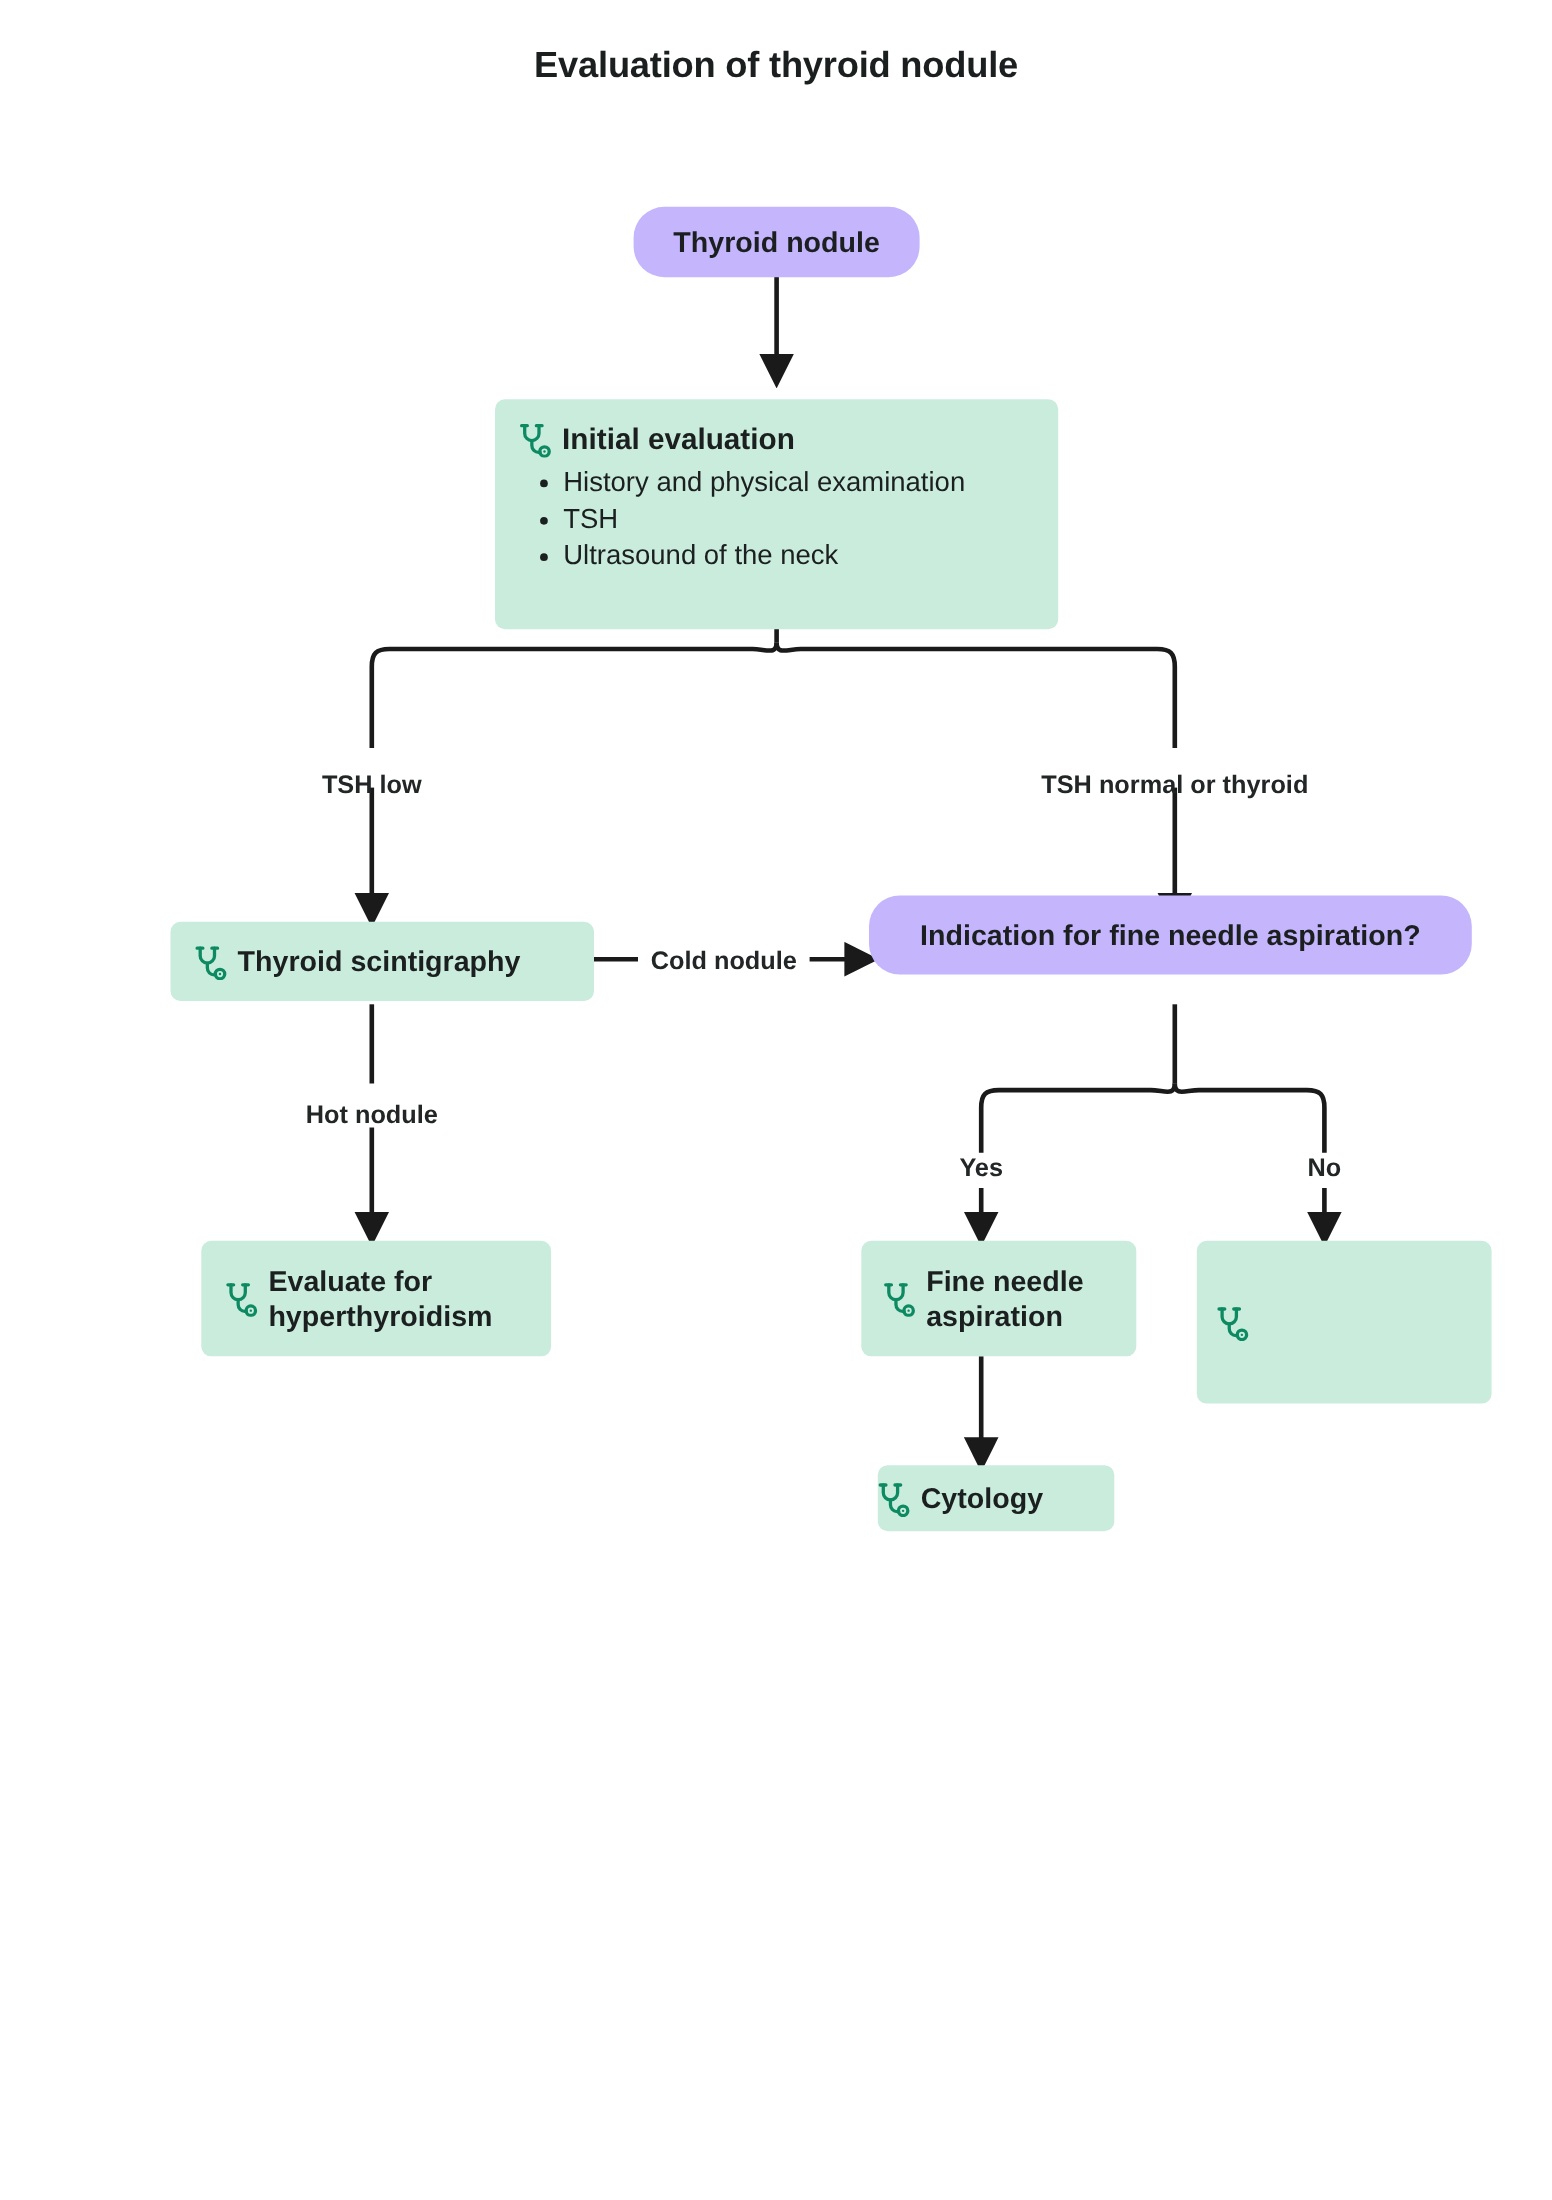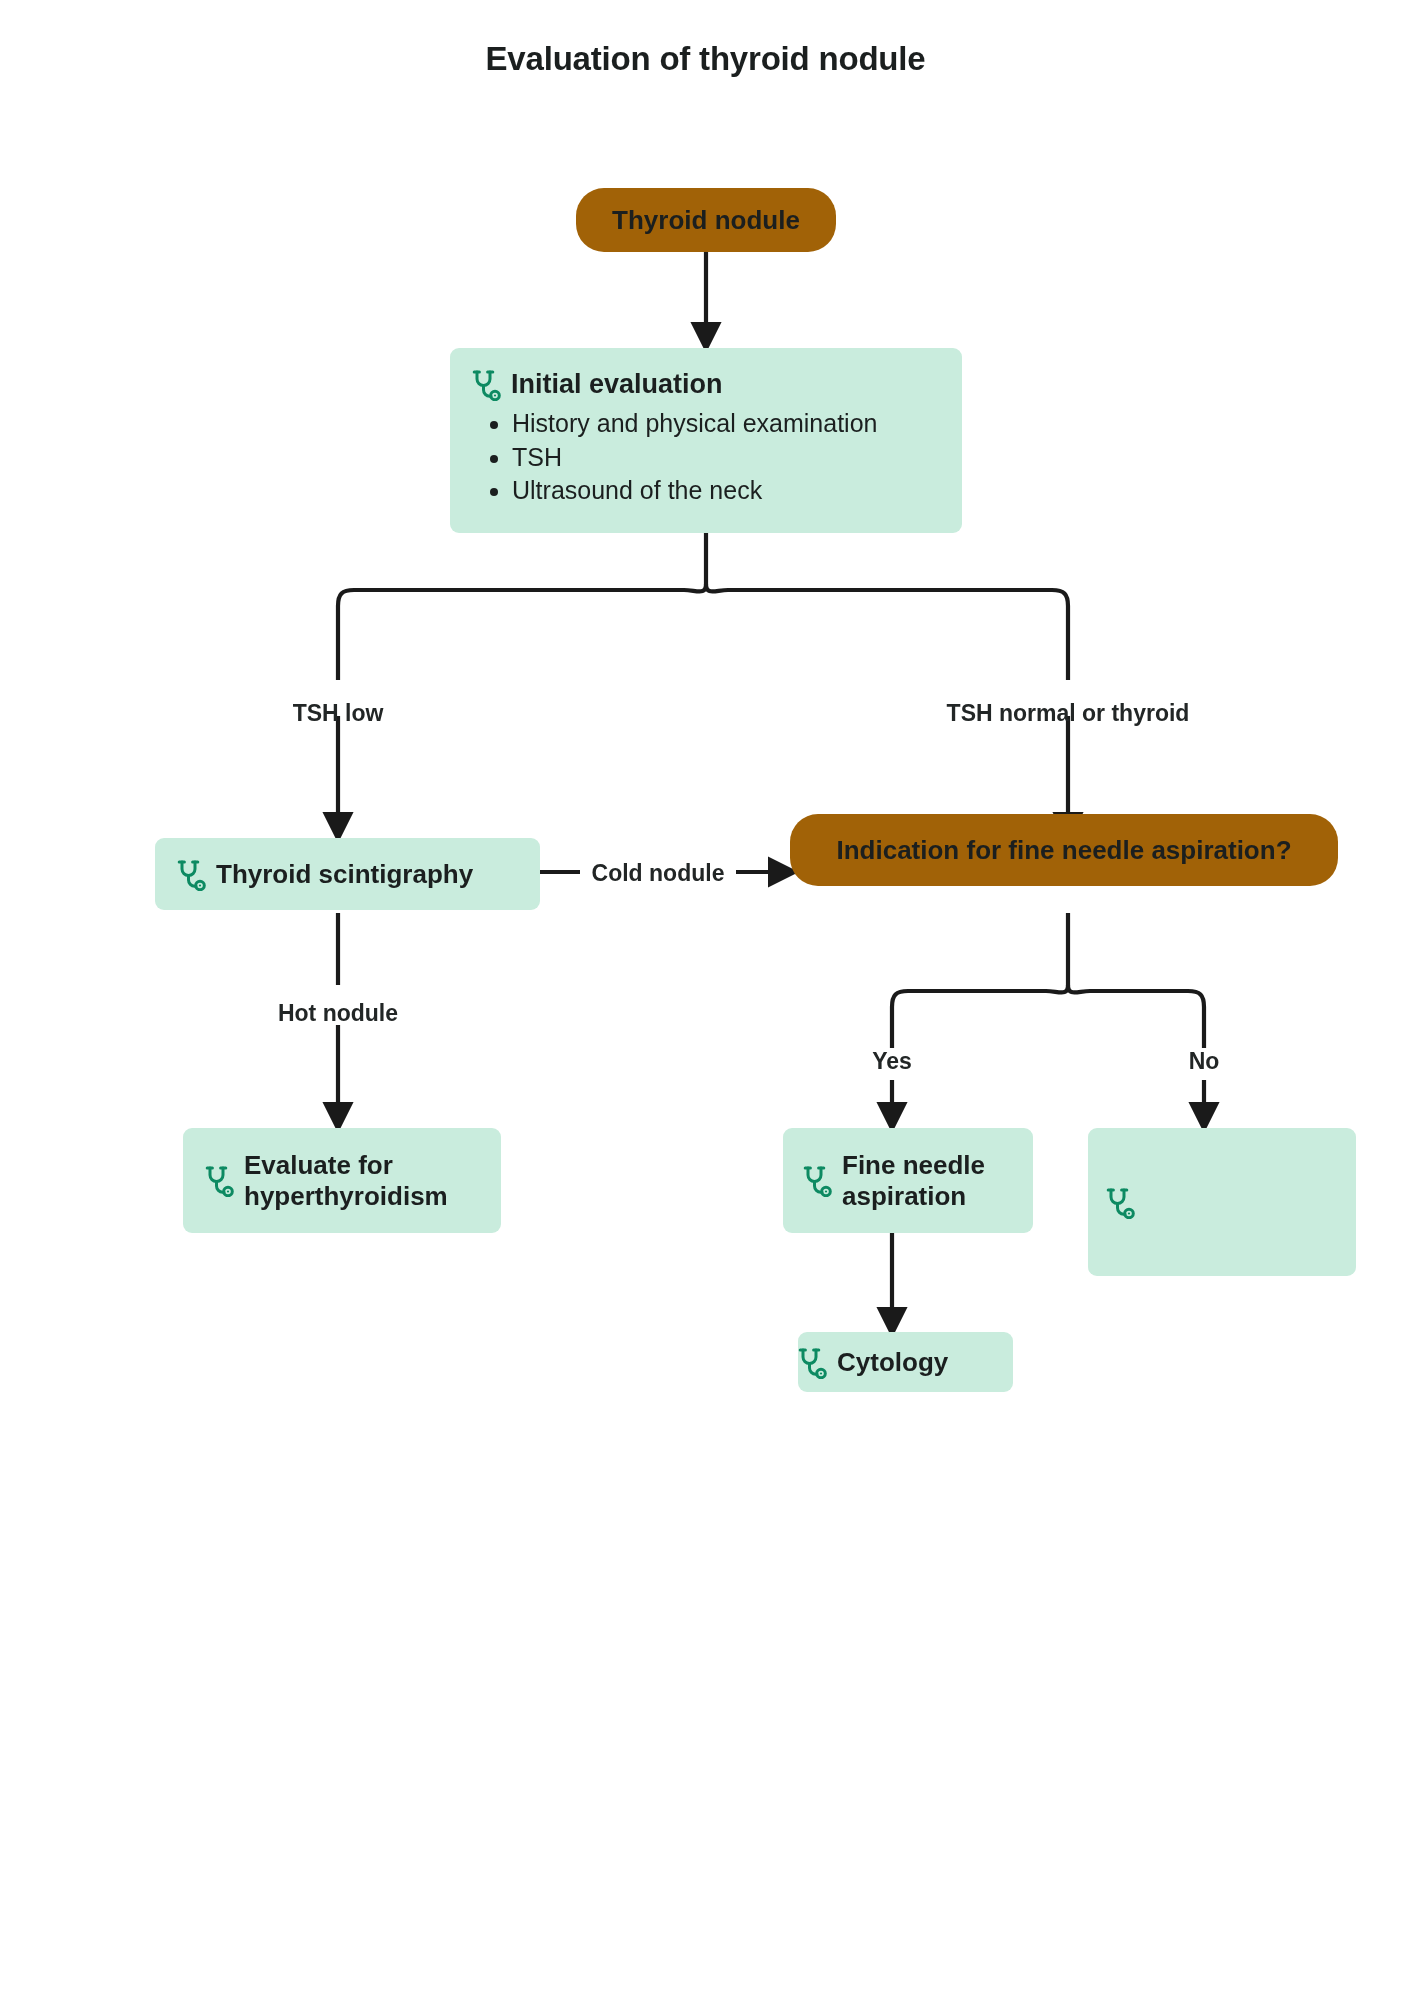--- a/index.html
+++ b/index.html
@@ -44,21 +44,21 @@
   }
 
   
   .node {
     position: absolute;
     box-sizing: border-box;
     border-radius: 9px;
     display: flex;
     align-items: center;
   }
-  .node.gray  { background: #a16207; border-radius: 28px; }
+  .node.gray  { background: #c4b5fd; border-radius: 28px; }
   .node.green { background: #c9ecdd; }
 
   .node-label {
     font-size: 26px;
     font-weight: bold;
     line-height: 1.18;
     color: #1b1f1f;
     white-space: pre-line;
   }
   .node.centered {
@@ -148,21 +148,21 @@
       <path d="M 1204 1080 L 1204 1120" marker-end="url(#arrow)"></path>
 
       <path d="M 892 1233 L 892 1325" marker-end="url(#arrow)"></path>
     </g>
   </svg>
 
   <div class="node gray centered" id="node-thyroid-nodule" style="left:576px; top:188px; width:260px; height:64px;">
     <span class="node-label">Thyroid nodule</span>
   </div>
 
-  <div class="node green" id="node-initial" style="left:450px; top:348px; width:512px; height:185px;">
+  <div class="node green" id="node-initial" style="left:450px; top:363px; width:512px; height:209px;">
     <div class="eval-head">
       <span class="ico">
         <svg viewBox="0 0 30 33" xmlns="http://www.w3.org/2000/svg">
           <g fill="none" stroke="#0d8a62" stroke-width="3" stroke-linecap="round" stroke-linejoin="round">
             <path d="M5 4 v7 a6.5 6.5 0 0 0 13 0 V4"></path>
             <path d="M2.2 4 h5.2 M15.6 4 h5.2"></path>
             <path d="M11.5 17.5 v4.5 a6.2 6.2 0 0 0 6.2 6.2 h1.3"></path>
           </g>
           <circle cx="23" cy="27.5" r="4.3" fill="none" stroke="#0d8a62" stroke-width="3"></circle>
           <circle cx="23" cy="27.5" r="1.1" fill="#0d8a62"></circle>

